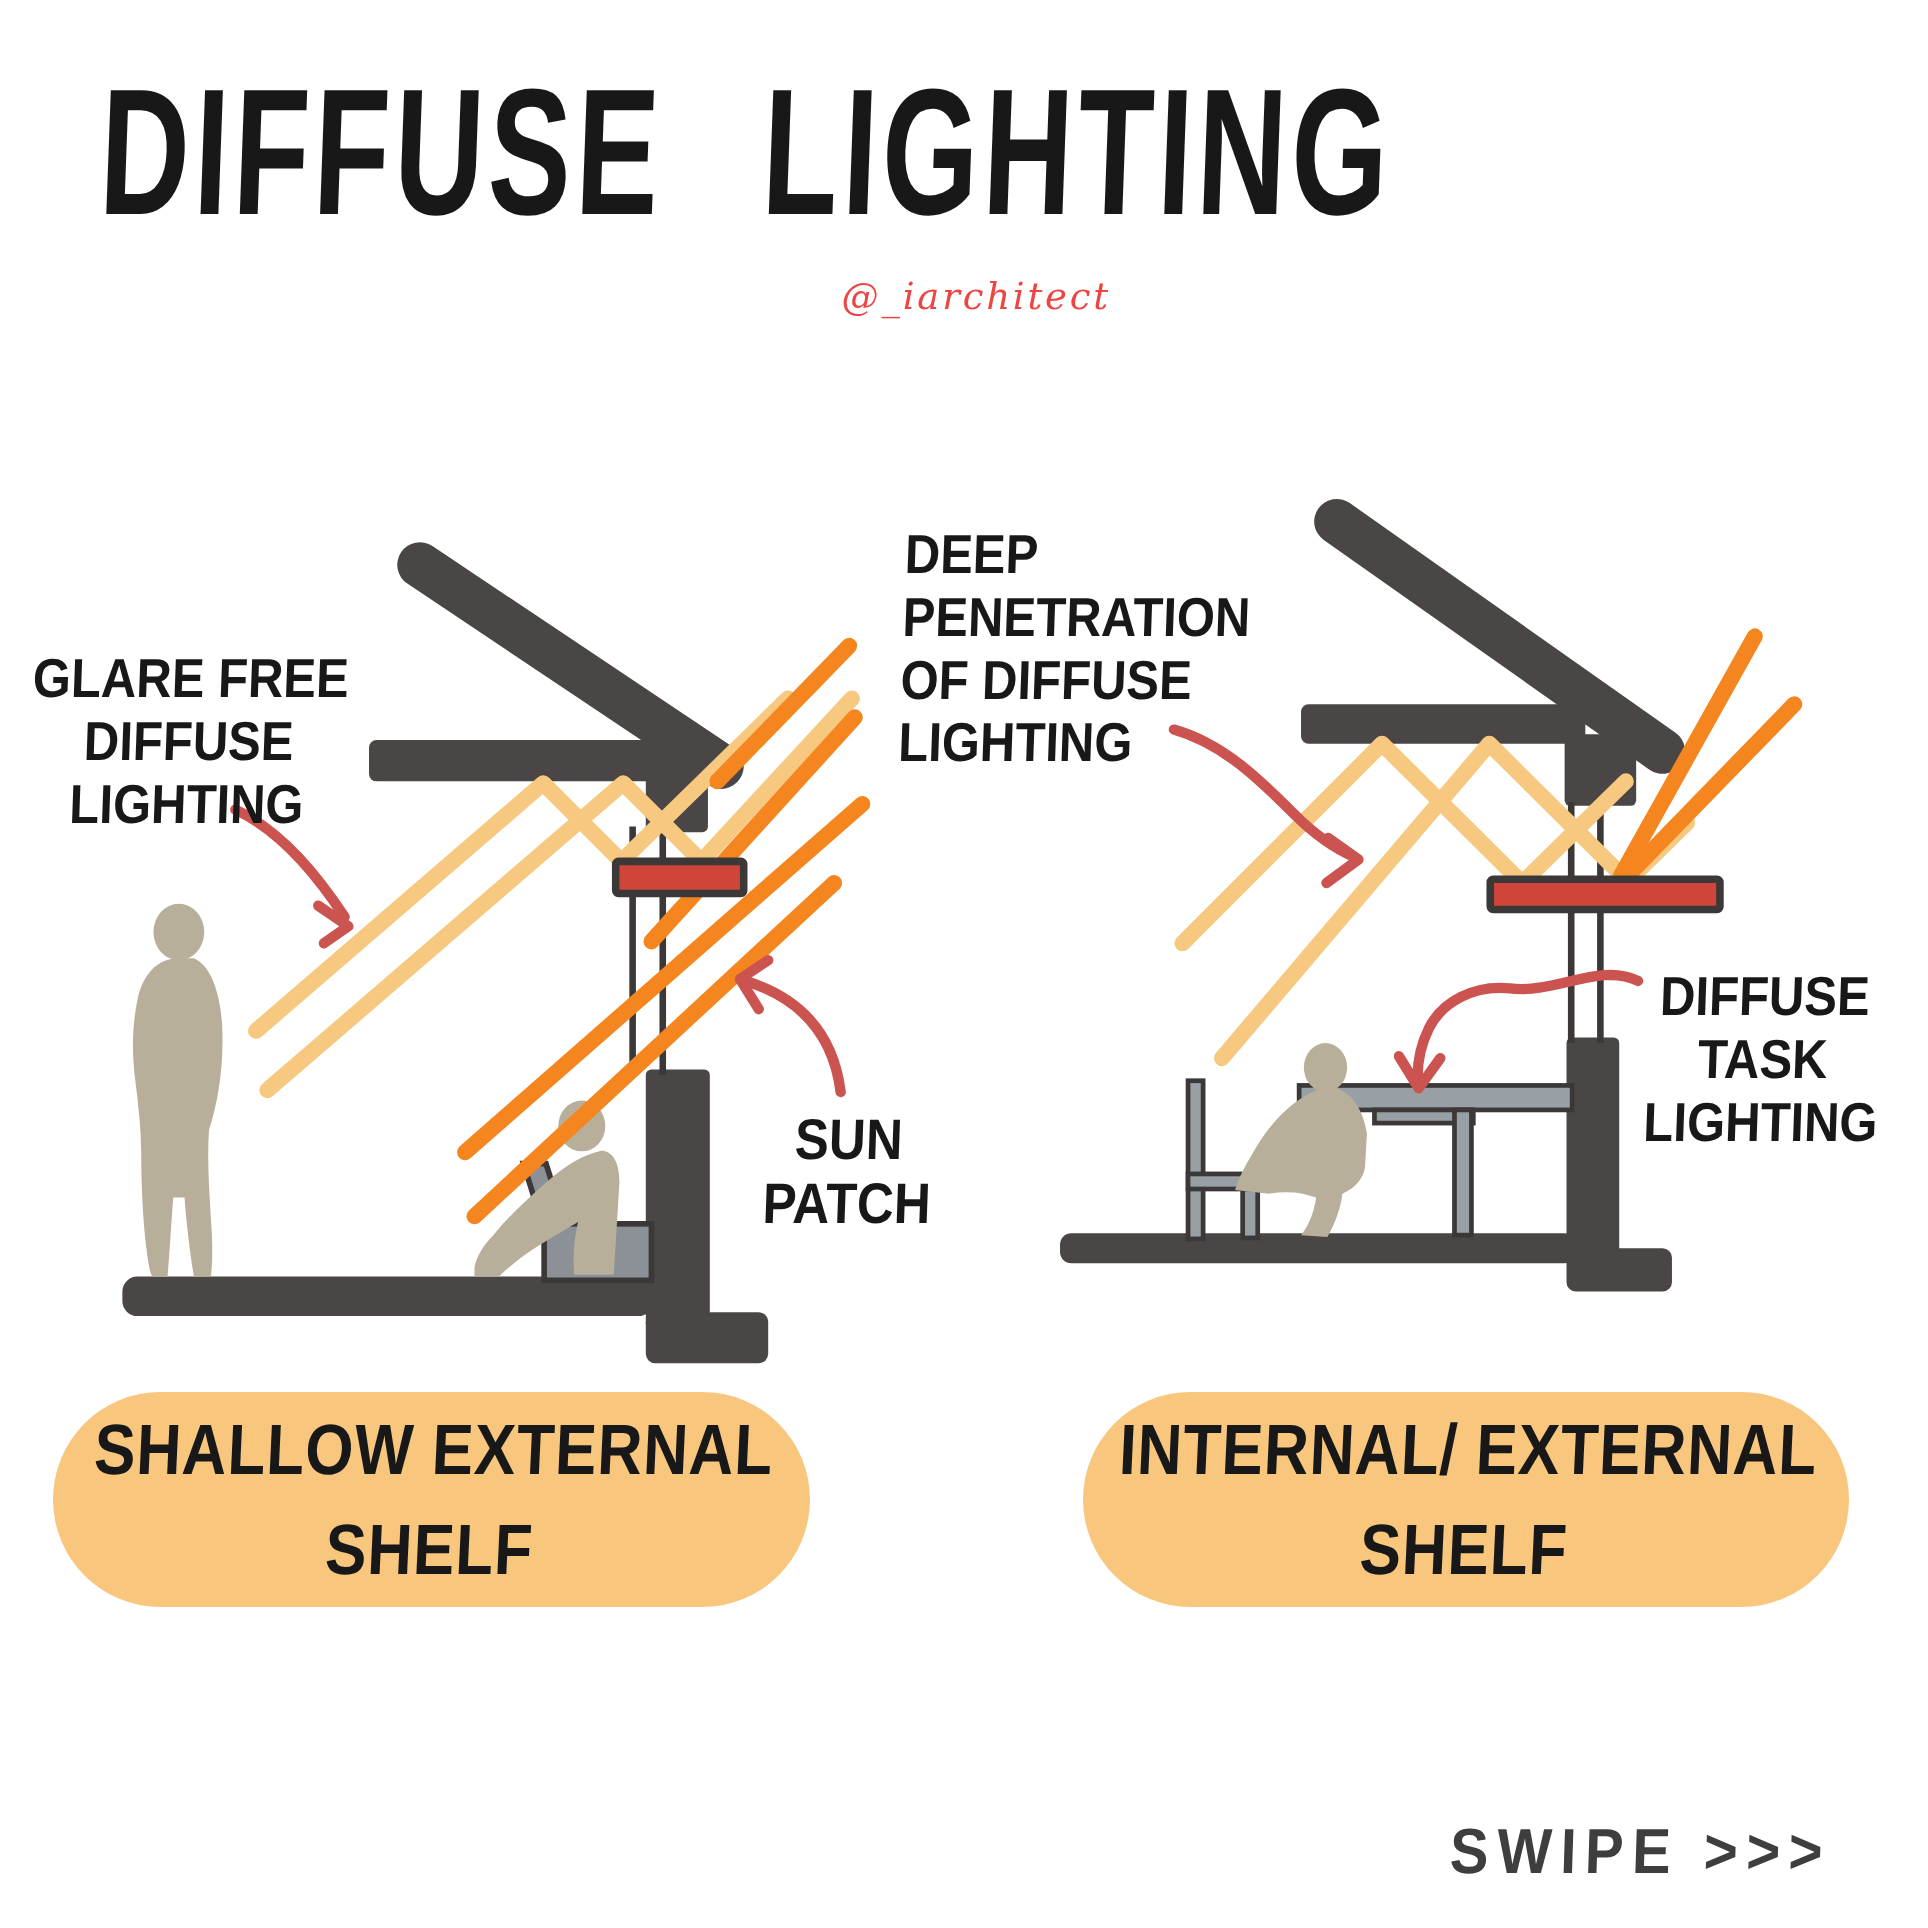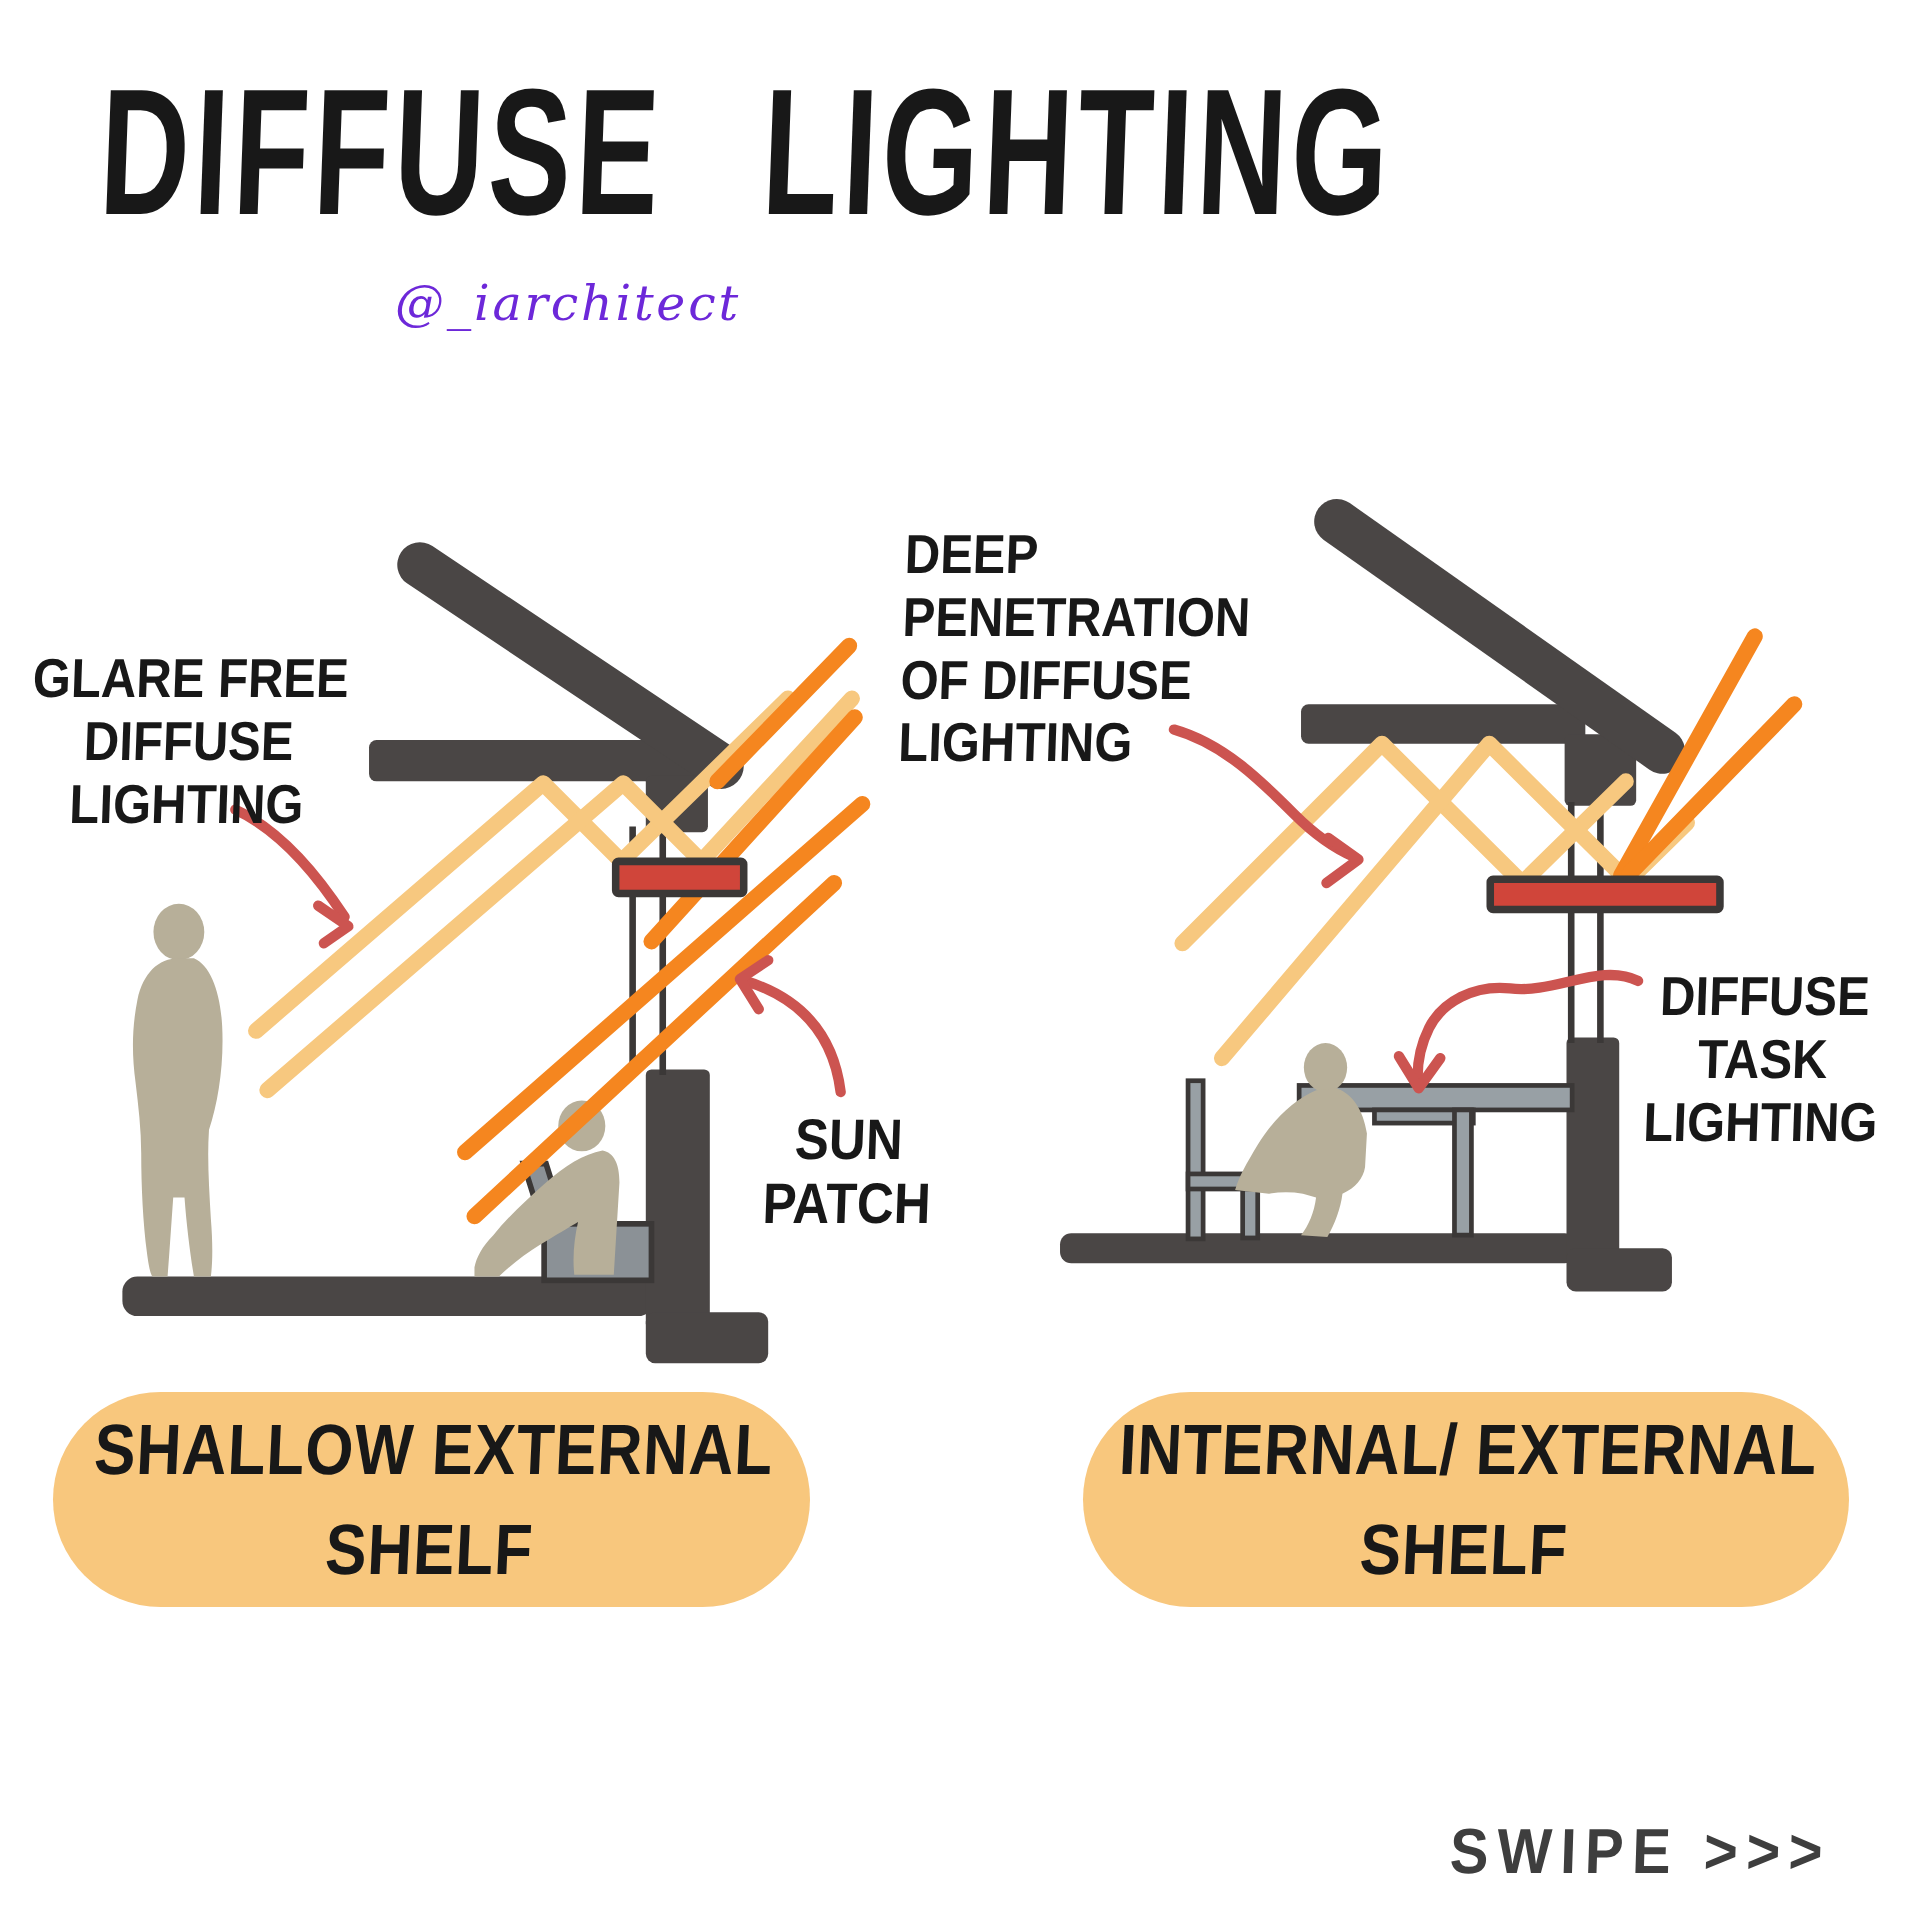--- a/index.html
+++ b/index.html
@@ -11,21 +11,21 @@
   .title{
     position:absolute;left:104px;top:49px;width:1243px;
     font-size:124px;font-weight:700;color:var(--ink);
     text-align:center;letter-spacing:4.7px;word-spacing:60px;
     transform:scaleY(1.45) skewX(-3deg);transform-origin:top center;
     white-space:nowrap;
   }
   .handle{
     position:absolute;left:395px;top:275px;width:716px;
     font-family:"DejaVu Serif", serif;font-style:italic;
-    font-size:49px;color:#6d28d9;text-align:left;letter-spacing:2.8px;
+    font-size:37px;color:#ef4444;text-align:right;letter-spacing:2.8px;
   }
   .scene{position:absolute;left:0;top:0;}
   .label{
     position:absolute;font-weight:700;color:var(--ink);
     white-space:pre-line;line-height:1.14;
     transform:skewX(-2deg) scaleY(1.12);transform-origin:top left;
   }
   .label-glare{left:17px;top:648px;width:350px;font-size:49px;text-align:center;}
   .label-sunpatch{left:751px;top:1107px;width:198px;font-size:51px;text-align:center;}
   .label-deep{left:906px;top:524px;width:414px;font-size:49px;text-align:left;}

